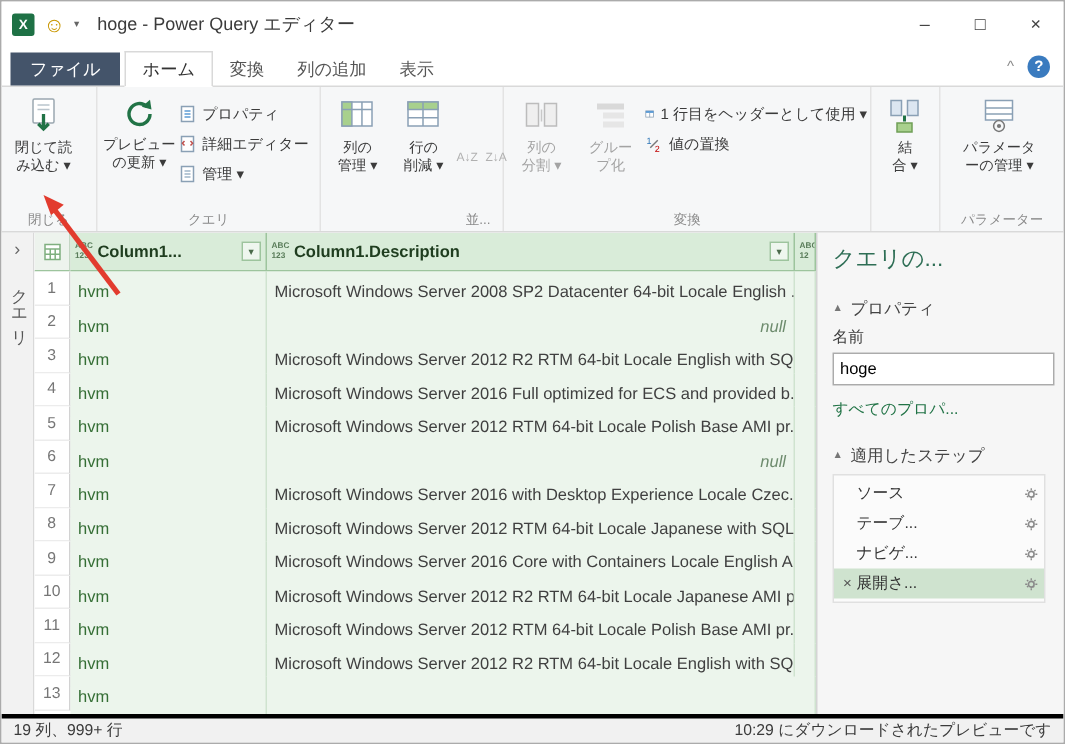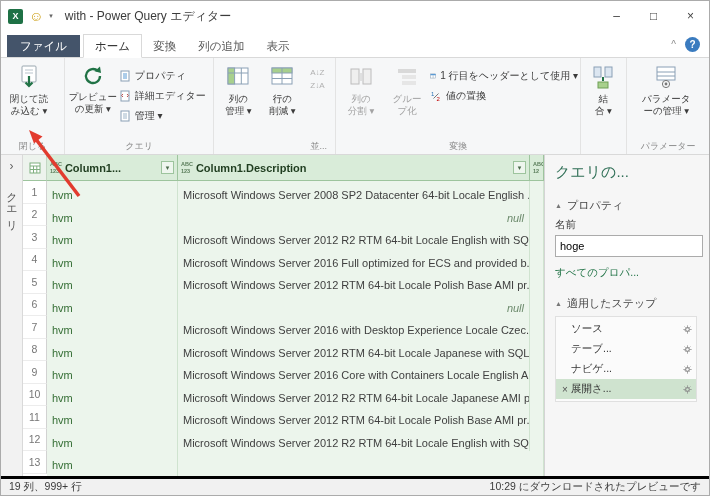--- a/index.html
+++ b/index.html
@@ -30,21 +30,21 @@
   .ribbon{height:96px;display:flex;background:#f6f7f8;border-bottom:1px solid #d9d9d9;position:relative;}
   .group{position:relative;border-right:1px solid #e3e3e3;display:flex;padding:2px 2px 14px 2px;box-sizing:border-box;}
   .group-label{position:absolute;bottom:1px;left:0;right:0;text-align:center;font-size:9px;color:#8a8a8a;white-space:nowrap;overflow:hidden;}
   .group-label.right{text-align:right;padding-right:8px;}
   .bigbtn{display:flex;flex-direction:column;align-items:center;width:52px;padding-top:4px;gap:3px;}
   .biglabel{font-size:9.5px;color:#3b3b3b;text-align:center;line-height:1.25;white-space:pre-line;}
   .bigbtn.disabled .biglabel{color:#a3a3a3;}
   .smallcol{display:flex;flex-direction:column;gap:3px;padding-top:7px;}
   .smallbtn{display:flex;align-items:center;gap:4px;font-size:10px;color:#3b3b3b;height:17px;white-space:nowrap;overflow:hidden;}
   .smallbtn.gray{color:#6f6f6f;}
-  .sortcol{display:flex;flex-direction:column;gap:5px;padding-top:9px;align-items:center;width:26px;}
+  .sortcol{display:flex;flex-direction:row;gap:5px;padding-top:9px;align-items:center;width:26px;}
   .sortbtn{font-size:8px;color:#b0b0b0;line-height:1;}
   .arrow-overlay{position:absolute;left:16px;top:64px;z-index:6;pointer-events:none;}
 
   
   .main{display:flex;height:321px;background:#fff;}
   .qsidebar{width:22px;background:#f2f2f2;border-right:1px solid #d9d9d9;display:flex;flex-direction:column;align-items:center;padding-top:5px;gap:12px;box-sizing:border-box;}
   .sidebar-chevron{font-size:12px;color:#666;line-height:1;}
   .sidebar-label{writing-mode:vertical-rl;font-size:11px;color:#555;letter-spacing:2px;}
 
   .grid{flex:1;overflow:hidden;background:#fff;}
@@ -88,21 +88,21 @@
 </style>
 </head>
 <body>
 
 <div class="window">
 
   <div class="titlebar">
     <span class="app-icon">X</span>
     <span class="smiley">☺</span>
     <span class="qat-caret">▾</span>
-    <span class="title-text">with - Power Query エディター</span>
+    <span class="title-text">hoge - Power Query エディター</span>
     <div class="win-controls">
       <span class="win-btn">–</span>
       <span class="win-btn">□</span>
       <span class="win-btn">×</span>
     </div>
   </div>
 
   <div class="tabbar">
     <span class="tab-file">ファイル</span>
     <span class="tab active">ホーム</span>

